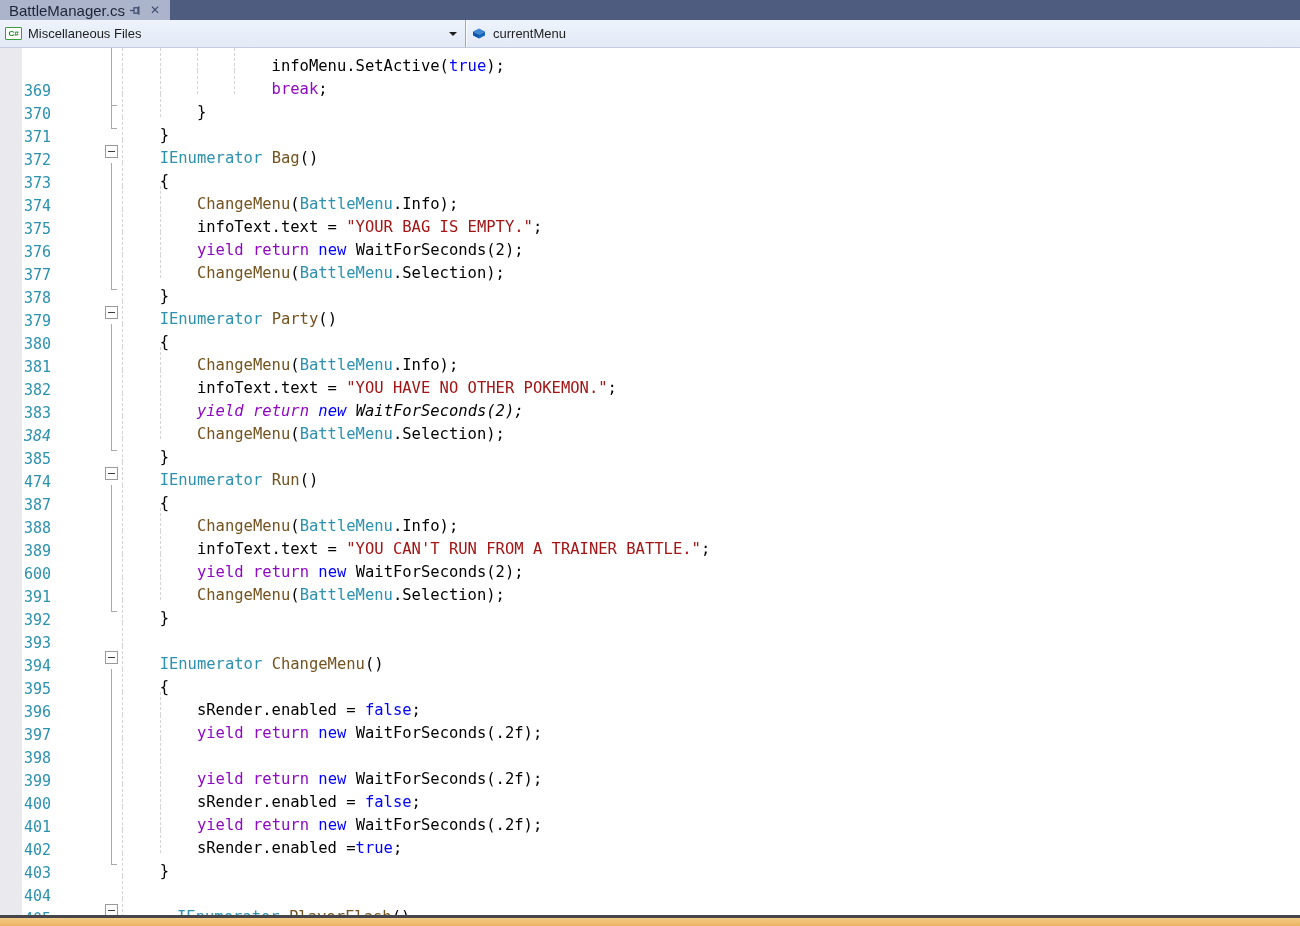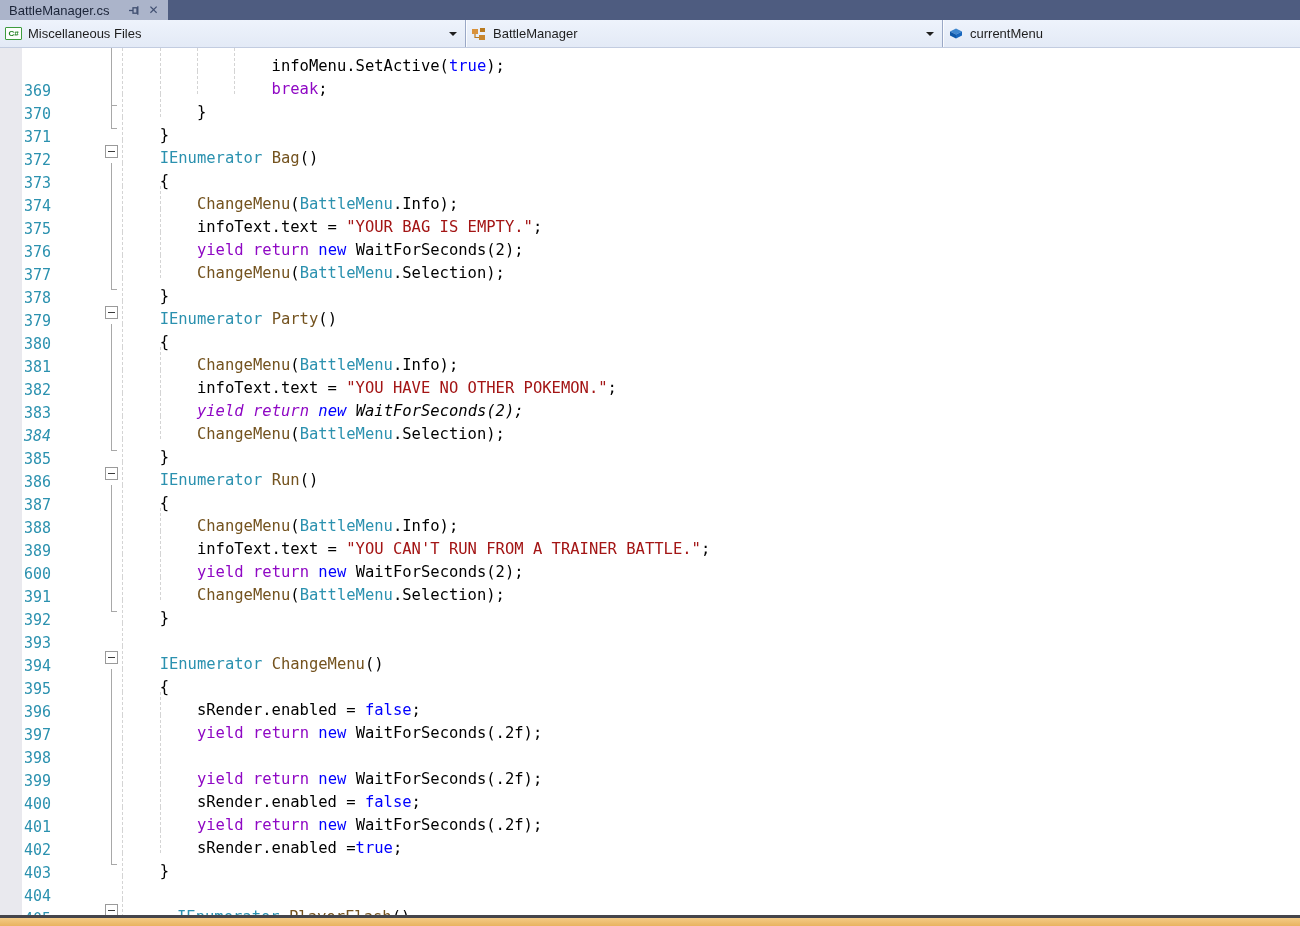--- a/index.html
+++ b/index.html
@@ -2,21 +2,21 @@
 <html style="--c-plain: #000000; --c-keyword: #0000FF; --c-control: #8F08C4; --c-type: #2B91AF; --c-method: #74531F; --c-string: #A31515; --c-lineno: #2B91AF;"><head>
 <meta charset="utf-8">
 <style>
   html,body{margin:0;padding:0;background:#fff;}
   #app{position:relative;width:1300px;height:926px;overflow:hidden;
        font-family:"Liberation Sans",sans-serif;display:flex;flex-direction:column;}
 
   
   .tabstrip{height:20px;background:#4E5C80;display:flex;flex:0 0 auto;}
   .tab{background:#ABB4CA;display:flex;align-items:center;padding:0 7px 0 9px;height:20px;}
-  .tab-title{font-size:13px;color:#1B2438;margin-right:14px;white-space:nowrap;}
+  .tab-title{font-size:15px;color:#1B2438;white-space:nowrap;}
   .tab-icon{display:flex;align-items:center;justify-content:center;width:16px;height:16px;margin-left:3px;cursor:pointer;}
   .close-x{font-size:12px;color:#3F4E70;line-height:16px;}
 
   
   .navbar{height:27px;flex:0 0 auto;background:linear-gradient(180deg,#EEF3FC 0%,#E3EAF6 100%);
           border-bottom:1px solid #C2CCE0;display:flex;}
   .nav-dd{display:flex;align-items:center;height:100%;border-right:1px solid #9AA8C6;
           box-shadow:1px 0 0 rgba(255,255,255,.85);padding:0 8px 0 5px;box-sizing:border-box;cursor:default;}
   .nav-dd:last-child{border-right:none;box-shadow:none;}
   .nav-dd .lbl{font-size:13px;color:#1E1E1E;margin-left:6px;white-space:nowrap;}
@@ -72,30 +72,20 @@
       </span>
     </div>
   </div>
 
   <div class="navbar">
     <div class="nav-dd" id="nav-project">
       <span class="csproj">C#</span>
       <span class="lbl">Miscellaneous Files</span>
       <span class="dd-arrow"></span>
     </div>
-    <div class="nav-dd" id="nav-type">
-      <svg width="16" height="14" viewBox="0 0 16 14">
-        <rect x="1" y="2" width="6" height="5" fill="#D9923B"></rect>
-        <rect x="9" y="1" width="5" height="4" fill="#B97A20"></rect>
-        <rect x="8" y="8" width="6" height="5" fill="#C8862E"></rect>
-        <path d="M4 7 V10.5 H8" stroke="#B97A20" stroke-width="1.2" fill="none"></path>
-      </svg>
-      <span class="lbl">BattleManager</span>
-      <span class="dd-arrow"></span>
-    </div>
     <div class="nav-dd" id="nav-member">
       <svg width="16" height="13" viewBox="0 0 16 13">
         <path d="M2 4.5 L8 1.5 L14 4.5 L8 7.5 Z" fill="#3E86CF"></path>
         <path d="M2 4.5 L8 7.5 V11.5 L2 8.5 Z" fill="#0E57A8"></path>
         <path d="M14 4.5 L8 7.5 V11.5 L14 8.5 Z" fill="#1766BE"></path>
       </svg>
       <span class="lbl">currentMenu</span>
     </div>
   </div>
 
@@ -221,21 +211,21 @@
         </div>
         <div class="code-line" style="top: 368px;">
           <div class="indent-guide" style="left: 122px;"></div>
           <div class="indent-guide" style="left: 160px;"></div>
           <div class="lnum">385</div>
           <div class="fold-vline" style="top: 0px; height: 23px;"></div>
           <div class="code-text" style="left: 196.96px;"><span class="tk-m">ChangeMenu</span><span class="tk-p">(</span><span class="tk-t">BattleMenu</span><span class="tk-p">.Selection);</span></div>
         </div>
         <div class="code-line" style="top: 391px;">
           <div class="indent-guide" style="left: 122px;"></div>
-          <div class="lnum">386</div>
+          <div class="lnum">474</div>
           <div class="fold-vline" style="top: 0px; height: 12px;"></div>
           <div class="fold-hline" style="top: 11px;"></div>
           <div class="code-text" style="left: 159.64px;"><span class="tk-p">}</span></div>
         </div>
         <div class="code-line" style="top: 414px;">
           <div class="indent-guide" style="left: 122px;"></div>
           <div class="lnum">387</div>
           <div class="fold-box">
             <div class="minus"></div>
           </div>

